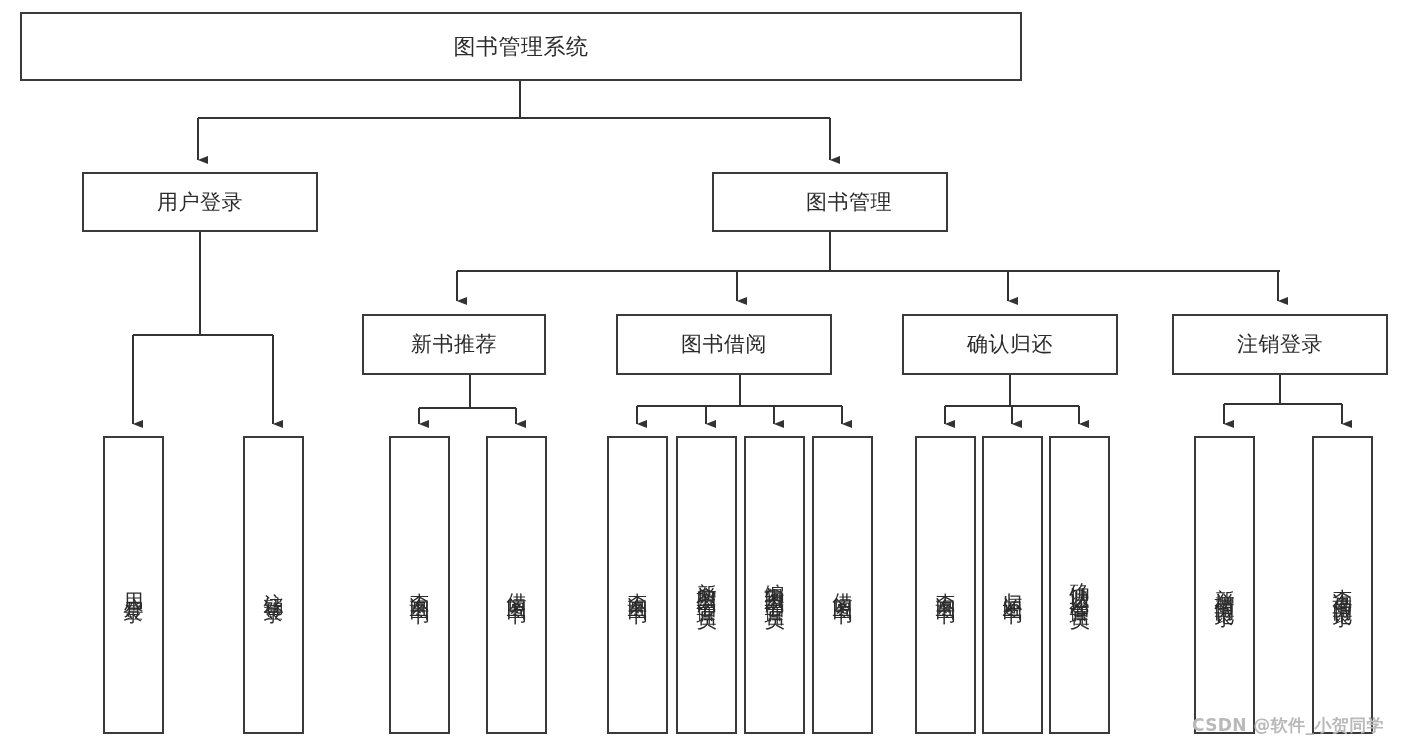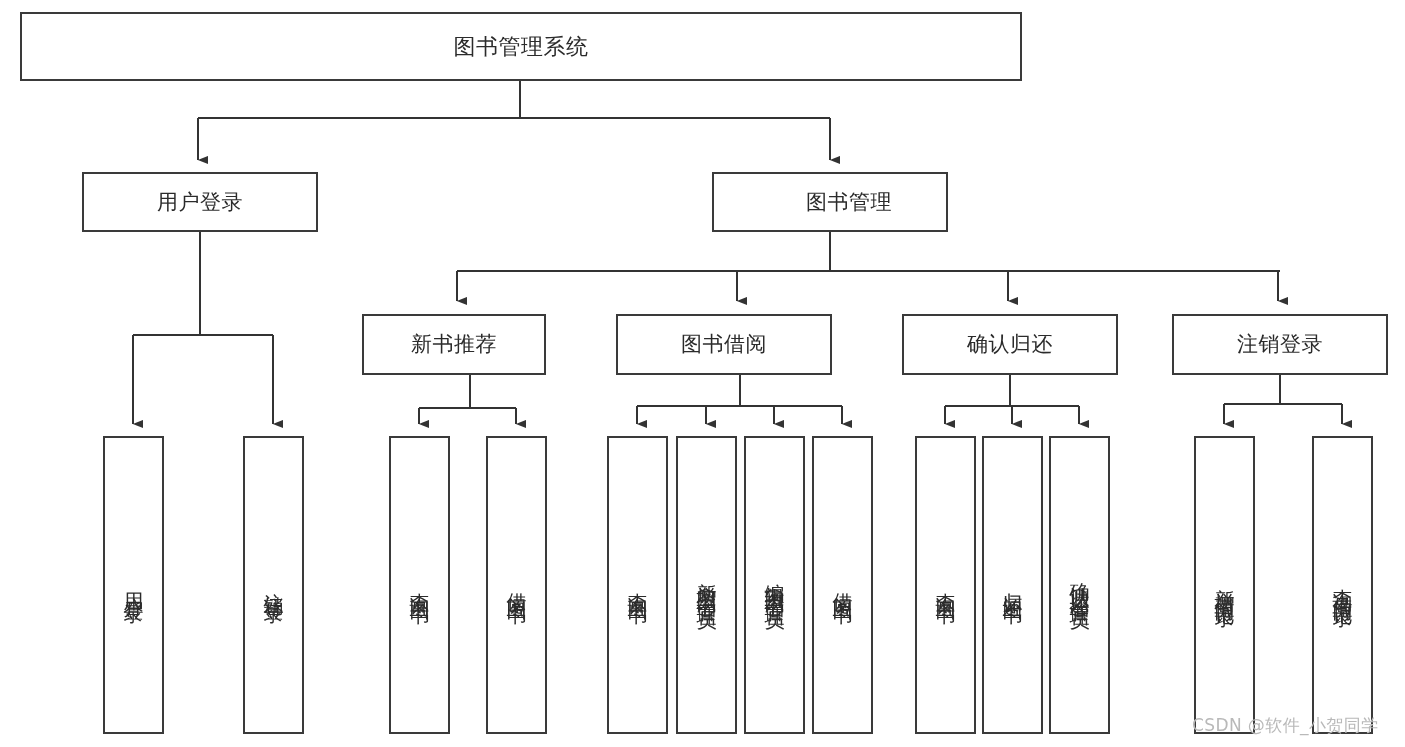--- a/index.html
+++ b/index.html
@@ -54,20 +54,21 @@
   }
   .watermark {
     position: absolute;
     left: 1192px;
     top: 714px;
     font-size: 17px;
     color: #b9b9b9;
     white-space: nowrap;
     z-index: 5;
     letter-spacing: 0.4px;
+    font-weight: bold;
   }
 </style>
 </head>
 <body>
 
 <div id="diagram-root">
 
   <svg id="edge-layer" viewBox="0 0 1405 747" xmlns="http://www.w3.org/2000/svg">
     <defs>
       <marker id="arrowhead" markerWidth="9" markerHeight="11" refX="4.2" refY="10.4" orient="auto" markerUnits="userSpaceOnUse">

